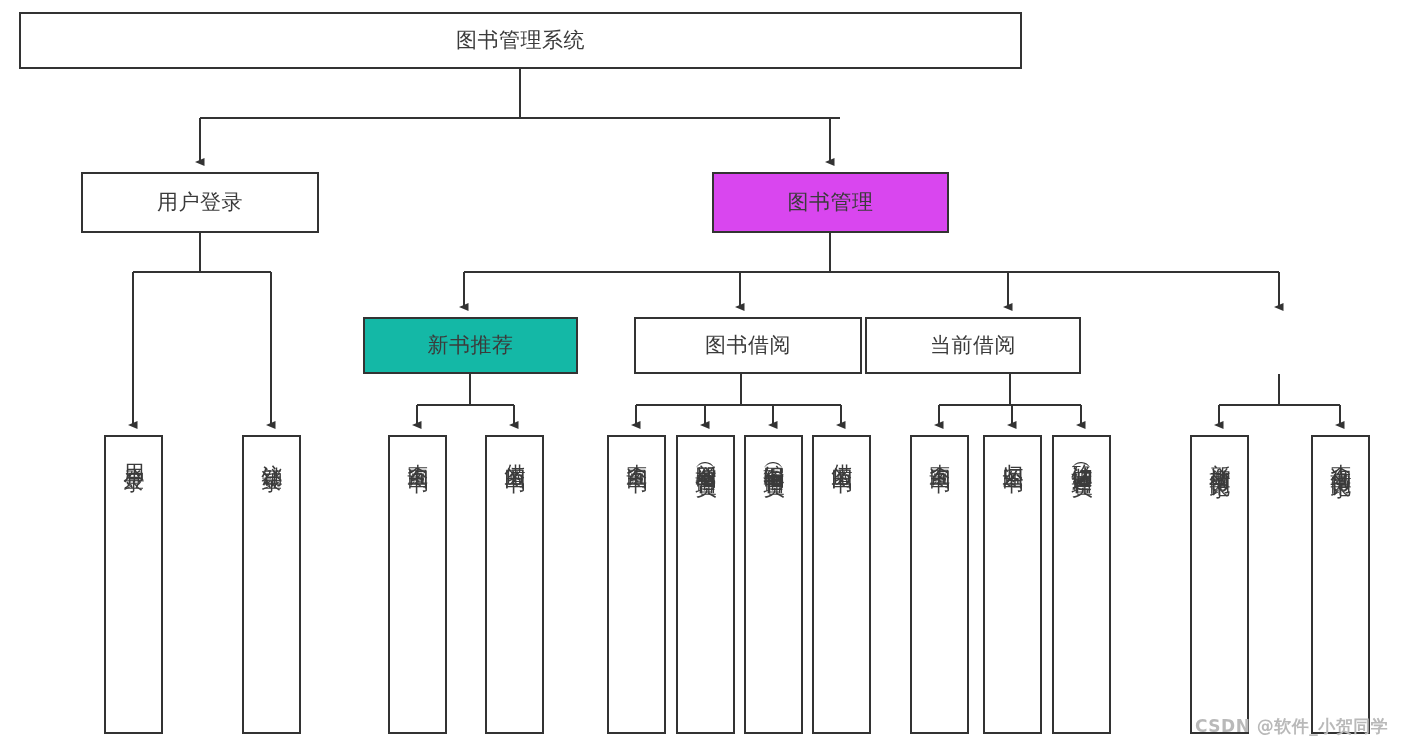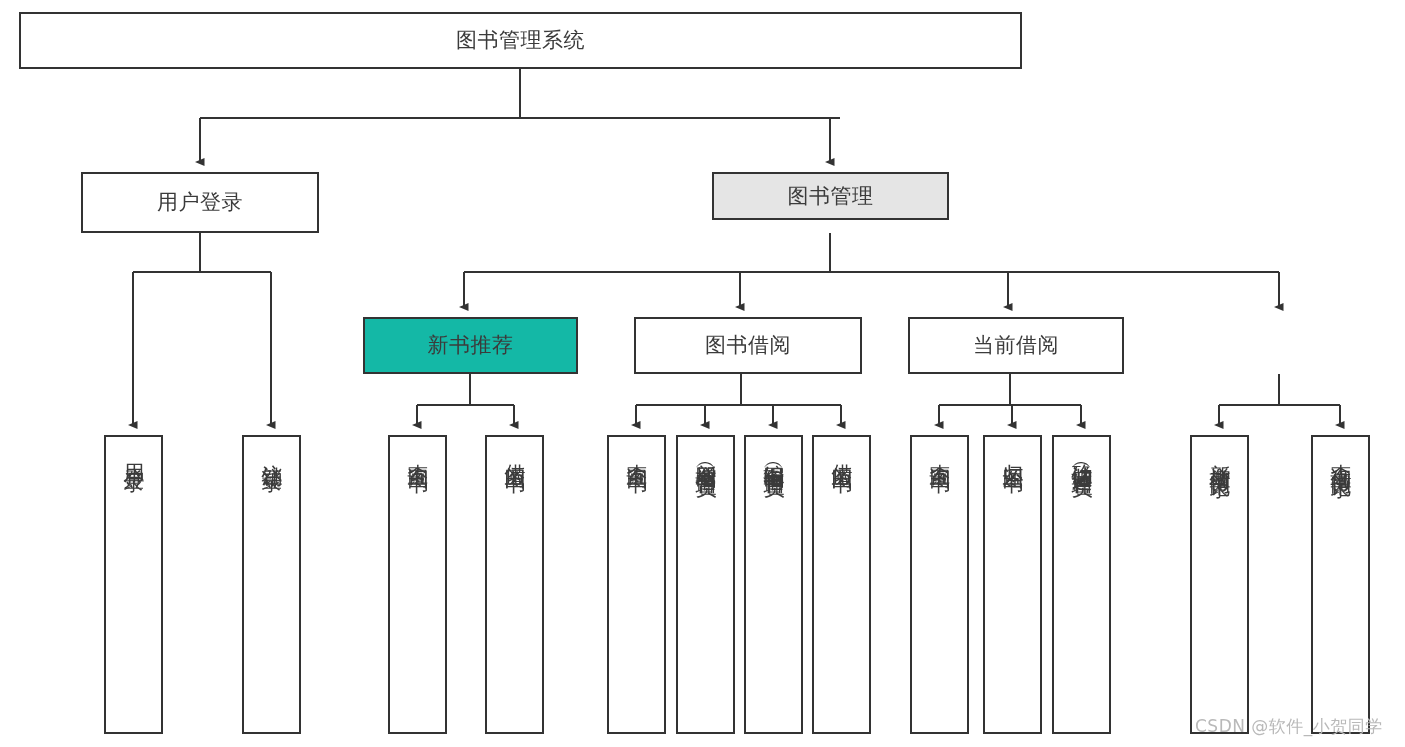--- a/index.html
+++ b/index.html
@@ -60,20 +60,21 @@
   .node.vertical.tall .node-label {
     letter-spacing: 2px;
   }
   .watermark {
     position: absolute;
     color: #b9b9b9;
     font-size: 17px;
     white-space: nowrap;
     z-index: 5;
     letter-spacing: 0.5px;
+    font-weight: bold;
   }
 </style>
 </head>
 <body>
 
 <div id="diagram-canvas" style="background: rgb(255, 255, 255);">
 
   <svg id="edges" viewBox="0 0 1405 747" xmlns="http://www.w3.org/2000/svg">
     <defs>
       <marker id="arrow" markerWidth="10" markerHeight="10" refX="4.5" refY="5" orient="auto" markerUnits="userSpaceOnUse">
@@ -124,31 +125,31 @@
     </g>
   </svg>
 
   <div class="node" style="left: 19px; top: 12px; width: 1003px; height: 57px; background: rgb(255, 255, 255); border-color: rgb(51, 51, 51);">
     <span class="node-label" style="color: rgb(59, 59, 59);">图书管理系统</span>
   </div>
 
   <div class="node" style="left: 81px; top: 172px; width: 238px; height: 61px; background: rgb(255, 255, 255); border-color: rgb(51, 51, 51);">
     <span class="node-label" style="color: rgb(59, 59, 59);">用户登录</span>
   </div>
-  <div class="node" style="left: 712px; top: 172px; width: 237px; height: 48px; background: #e5e5e5; border-color: rgb(51, 51, 51);">
+  <div class="node" style="left: 712px; top: 172px; width: 237px; height: 61px; background: #d946ef; border-color: rgb(51, 51, 51);">
     <span class="node-label" style="color: rgb(59, 59, 59);">图书管理</span>
   </div>
 
   <div class="node" style="left: 363px; top: 317px; width: 215px; height: 57px; background: #14b8a6; border-color: rgb(51, 51, 51);">
     <span class="node-label" style="color: rgb(59, 59, 59);">新书推荐</span>
   </div>
   <div class="node" style="left: 634px; top: 317px; width: 228px; height: 57px; background: rgb(255, 255, 255); border-color: rgb(51, 51, 51);">
     <span class="node-label" style="color: rgb(59, 59, 59);">图书借阅</span>
   </div>
-  <div class="node" style="left: 908px; top: 317px; width: 216px; height: 57px; background: rgb(255, 255, 255); border-color: rgb(51, 51, 51);">
+  <div class="node" style="left: 865px; top: 317px; width: 216px; height: 57px; background: rgb(255, 255, 255); border-color: rgb(51, 51, 51);">
     <span class="node-label" style="color: rgb(59, 59, 59);">当前借阅</span>
   </div>
 
   <div class="node vertical" style="left: 104px; top: 435px; width: 59px; height: 299px; background: rgb(255, 255, 255); border-color: rgb(51, 51, 51);">
     <span class="node-label" style="color: rgb(59, 59, 59);">用户登录</span>
   </div>
   <div class="node vertical" style="left: 242px; top: 435px; width: 59px; height: 299px; background: rgb(255, 255, 255); border-color: rgb(51, 51, 51);">
     <span class="node-label" style="color: rgb(59, 59, 59);">注销登录</span>
   </div>
   <div class="node vertical" style="left: 388px; top: 435px; width: 59px; height: 299px; background: rgb(255, 255, 255); border-color: rgb(51, 51, 51);">

